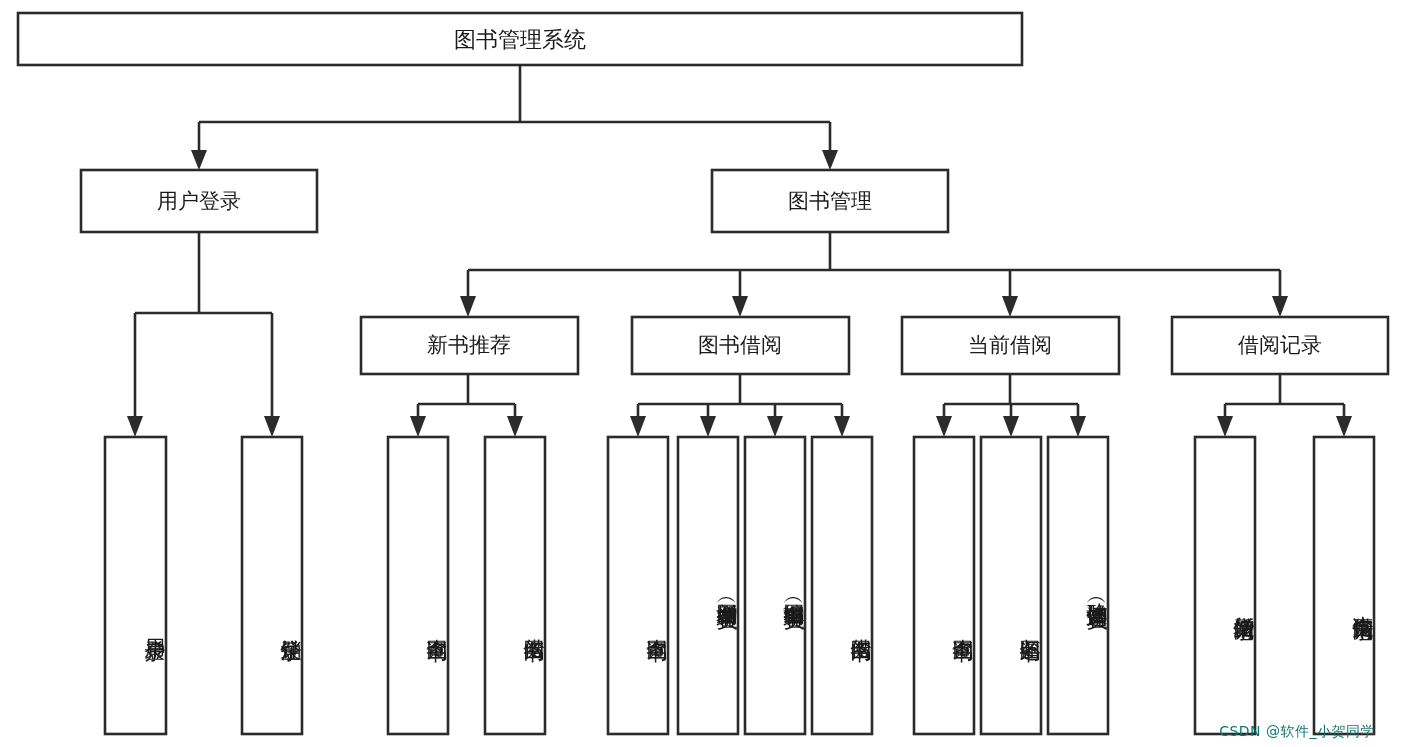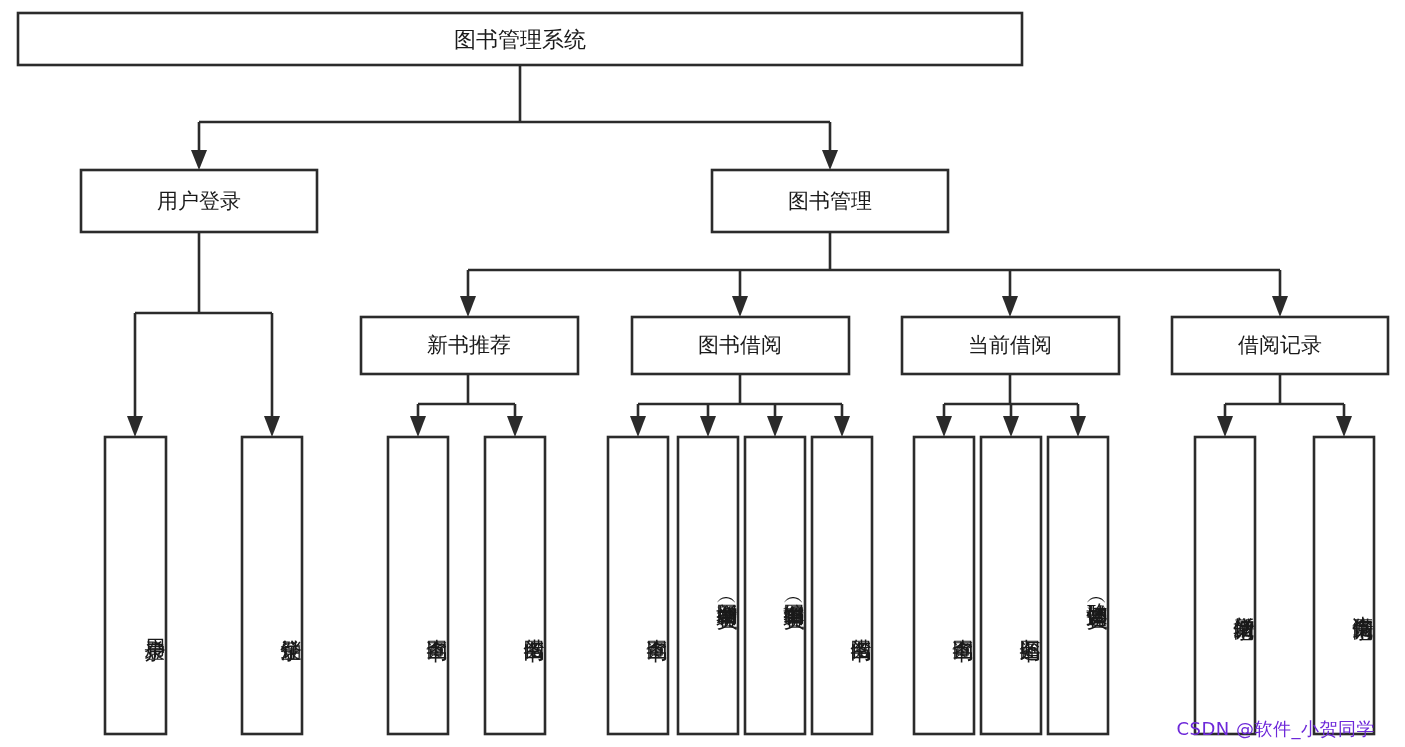--- a/index.html
+++ b/index.html
@@ -70,22 +70,22 @@
     display: flex;
     align-items: flex-start;
     justify-content: center;
     pointer-events: none;
   }
   .watermark {
     position: absolute;
     right: 8px;
     bottom: 6px;
     font-family: "DejaVu Sans", "Liberation Sans", sans-serif;
-    font-size: 18px;
-    color: #6d28d9;
+    font-size: 14px;
+    color: #0f766e;
     white-space: nowrap;
     letter-spacing: 0.5px;
   }
 </style>
 </head>
 <body>
 
 <div id="diagram-root">
 
   <svg class="flow" viewBox="0 0 1405 747">

